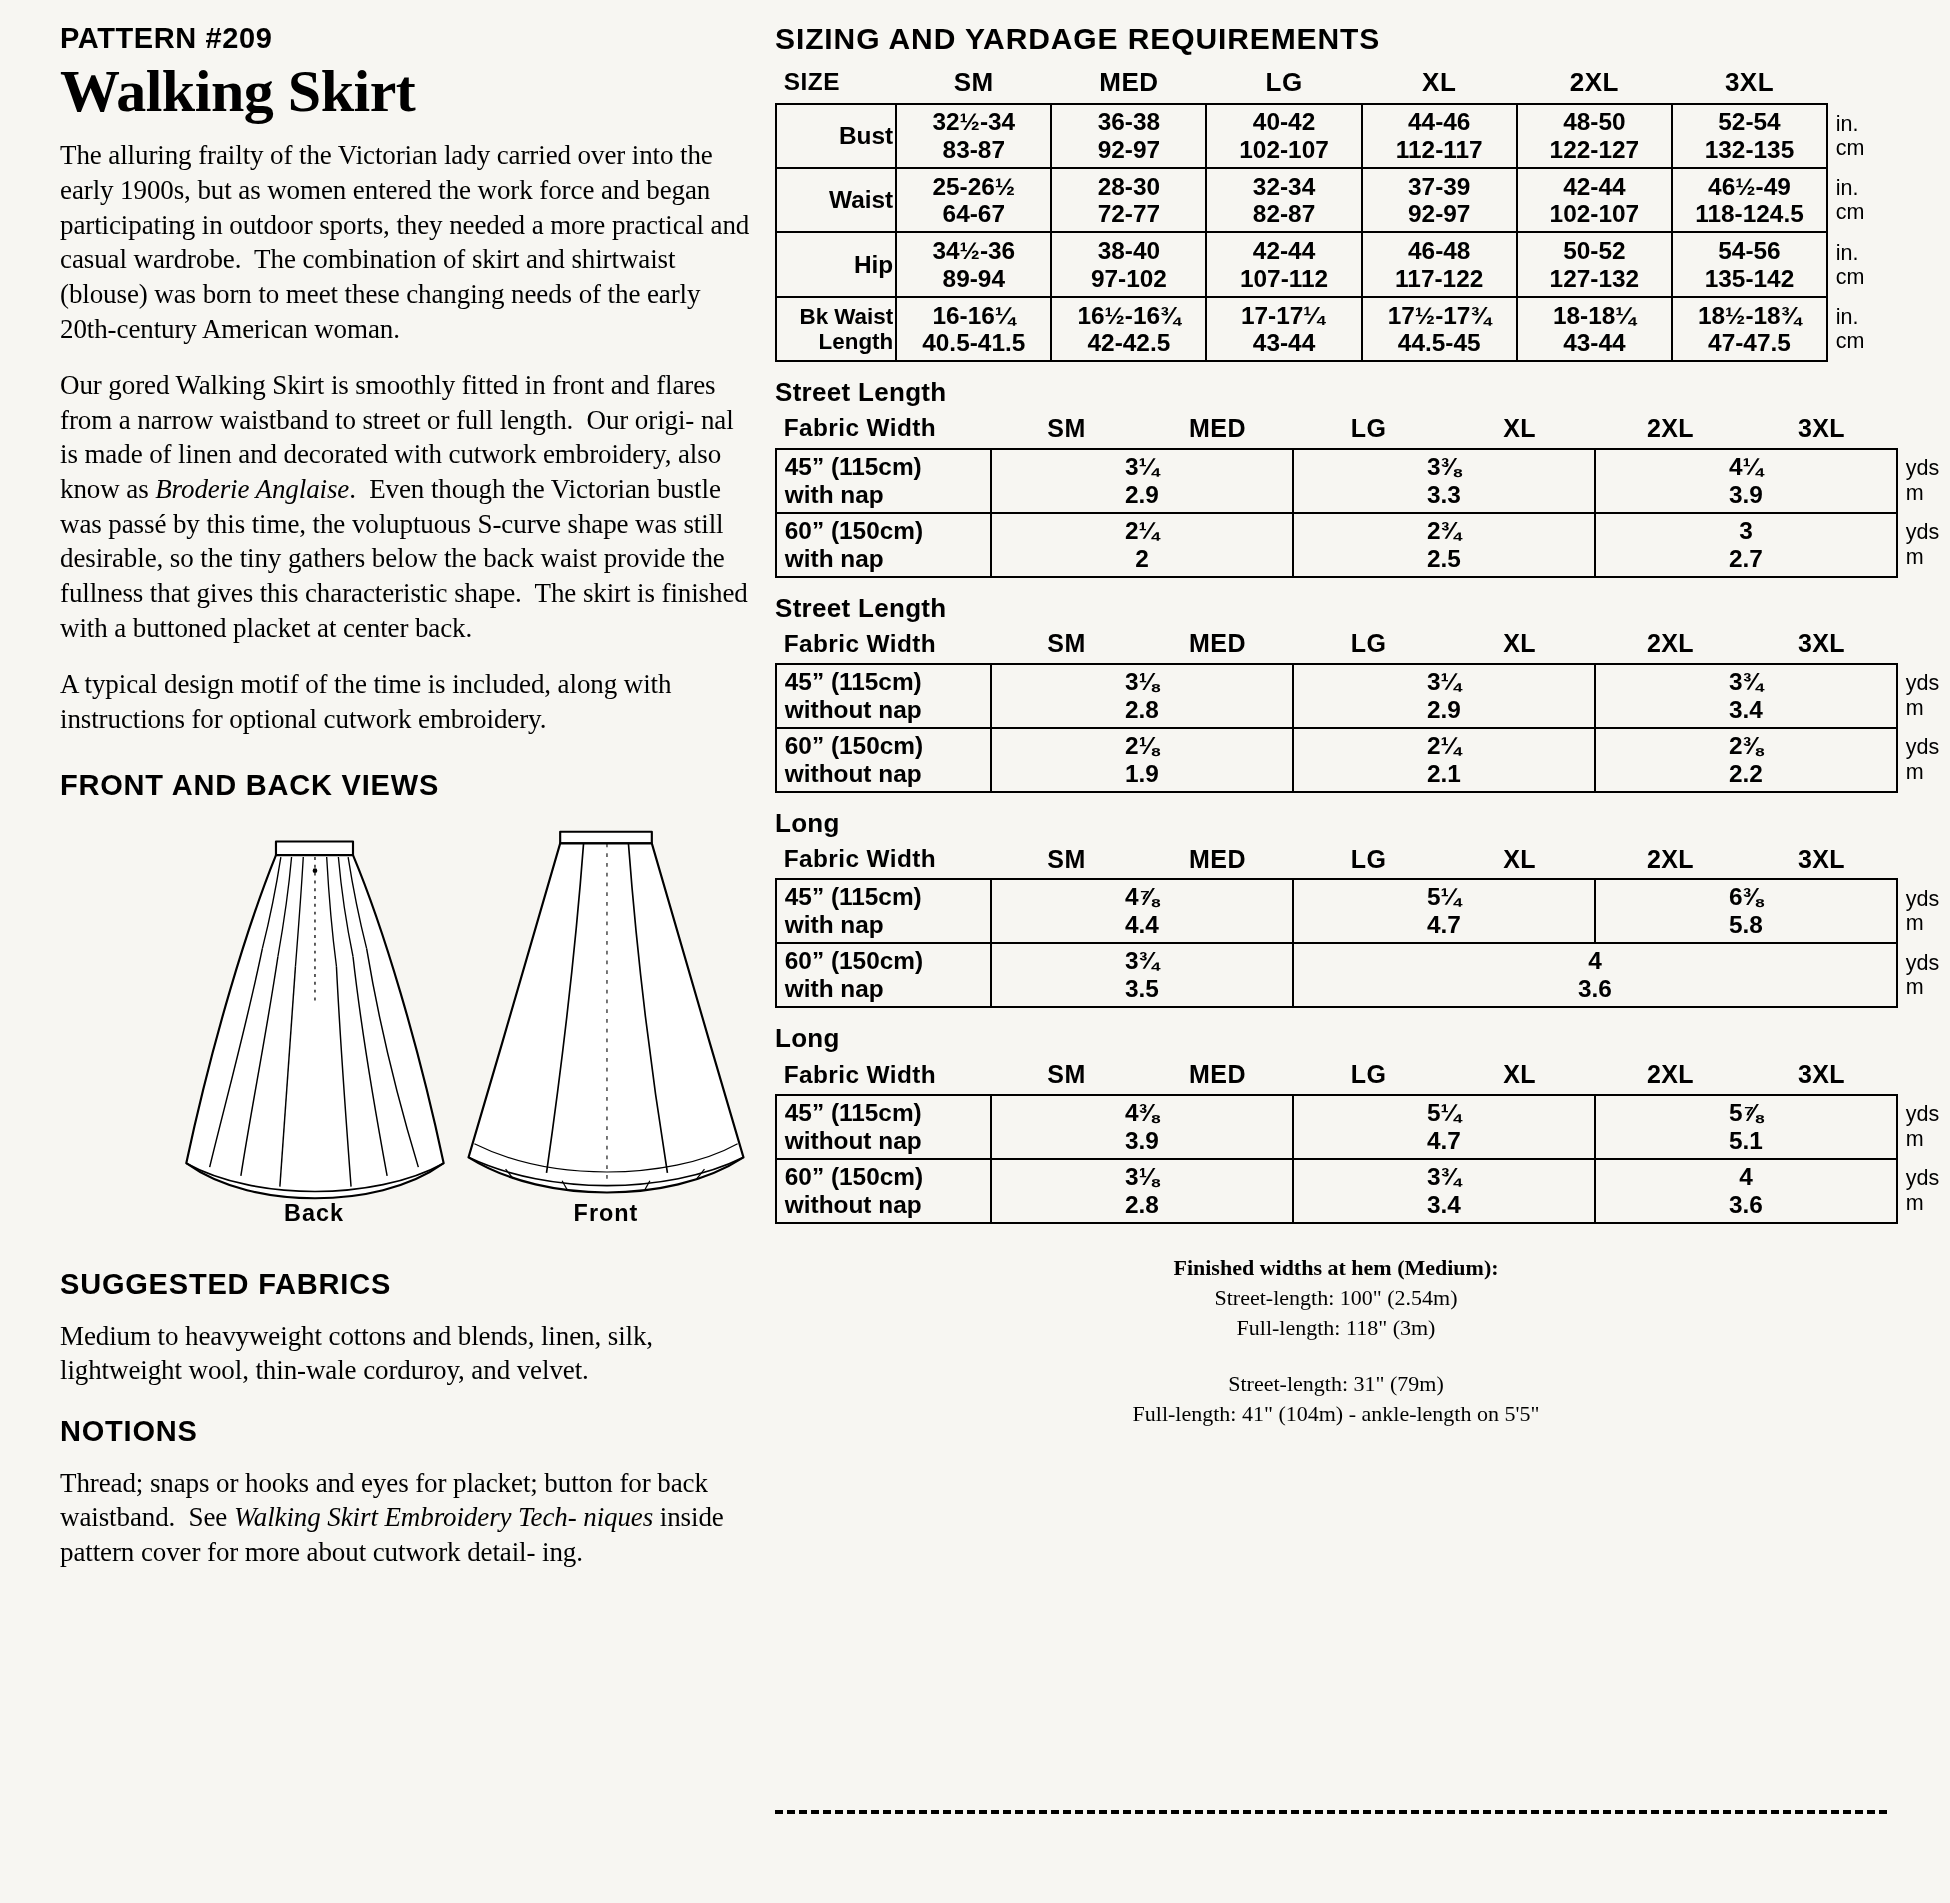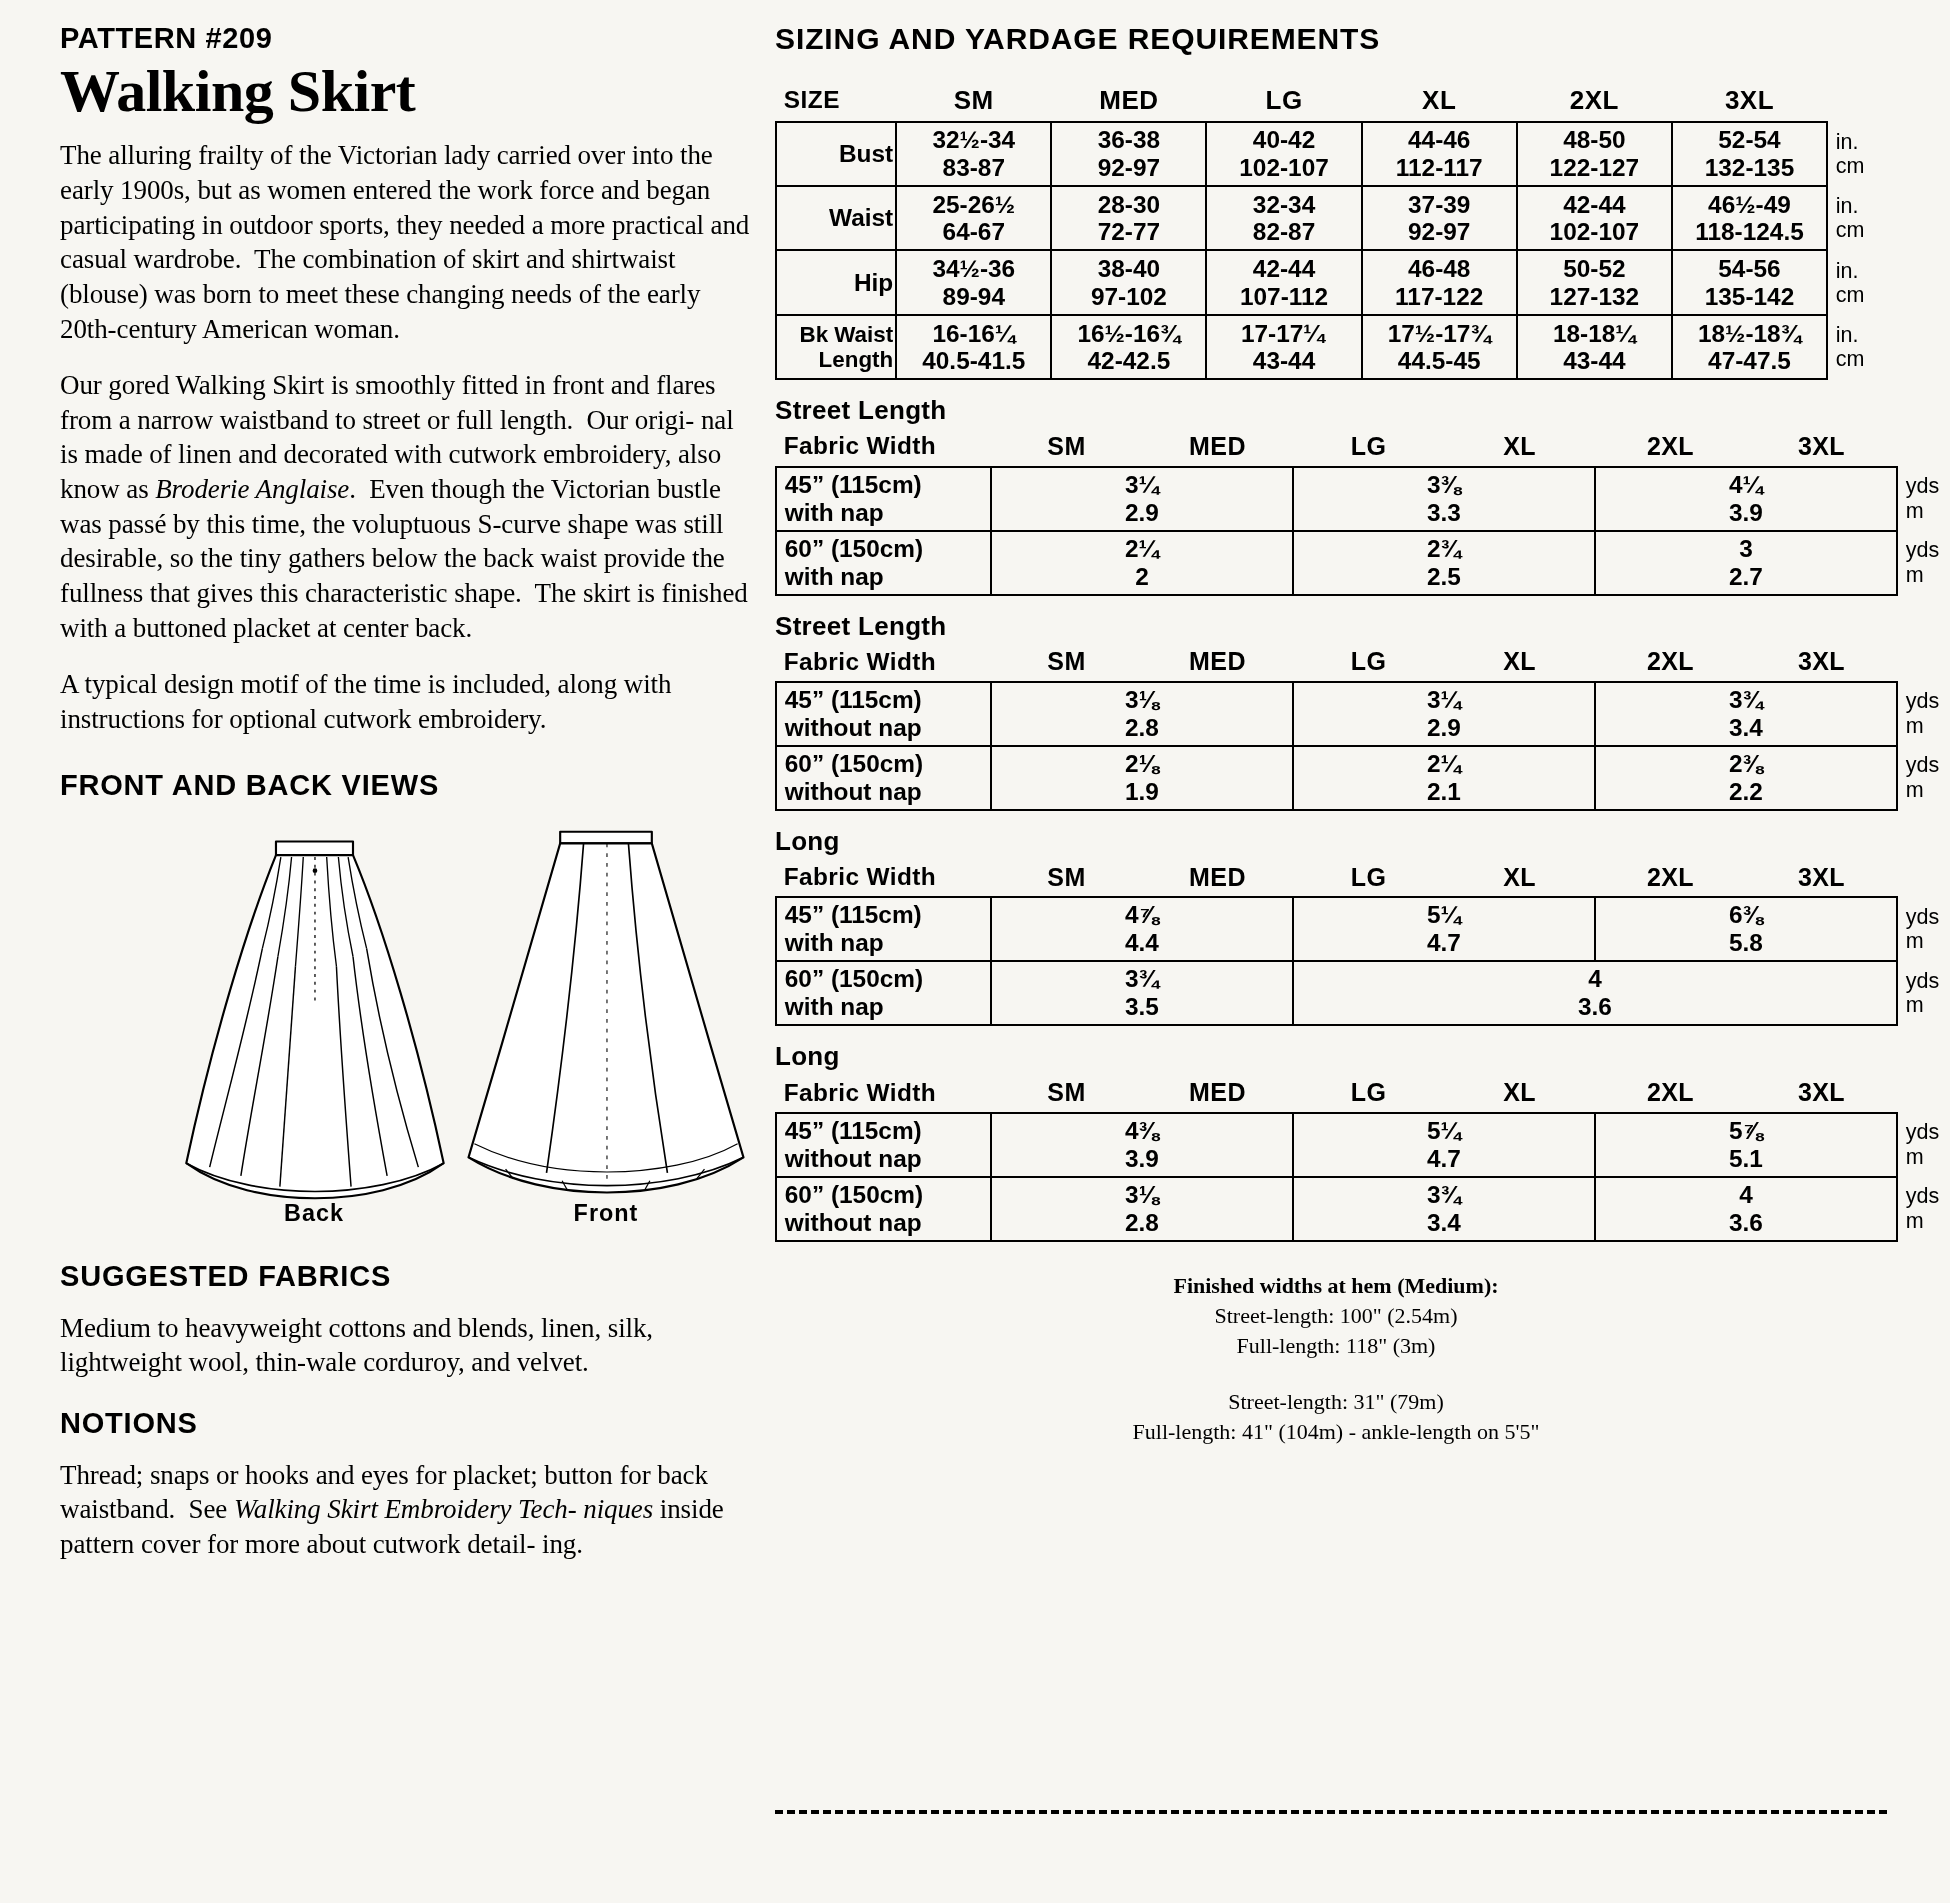--- a/index.html
+++ b/index.html
@@ -28,21 +28,21 @@
     font-family:"Liberation Serif", serif;
     font-weight:bold; font-size:60px; line-height:1.05;
     margin:0 0 15px 0; letter-spacing:-0.5px;
   }
   .sec-head {
     font-family:"Liberation Sans", sans-serif;
     font-weight:bold; font-size:29px; letter-spacing:0.8px;
     margin:0 0 17.6px 0;
   }
   .sec-head.right-main {
-    font-size:30px; letter-spacing:0.9px; margin-bottom:30px;
+    font-size:30px; letter-spacing:0.9px; margin-bottom:12px;
   }
 
   
   p.body {
     font-size:27px; line-height:1.285; margin:0 0 21.5px 0;
     text-align:left; letter-spacing:-0.1px;
   }
   p.body i { font-style:italic; }
   p.body.last { margin-bottom:0; }
 
@@ -213,21 +213,21 @@
             <path d="M62 358 l8 10"></path>
             <path d="M120 370 l5 9"></path>
             <path d="M210 370 l-5 9"></path>
             <path d="M266 358 l-8 10"></path>
           </g>
         </g>
       </svg>
       <div class="view-label" style="left:458px; top:380px;">Front</div>
     </div>
 
-    <div class="sec-head" style="margin-top:21px;">SUGGESTED FABRICS</div>
+    <div class="sec-head" style="margin-top:29px;">SUGGESTED FABRICS</div>
     <p class="body">
       Medium to heavyweight cottons and blends, linen, silk,
       lightweight wool, thin-wale corduroy, and velvet.
     </p>
 
     <div class="sec-head" style="margin-top:27px;">NOTIONS</div>
     <p class="body last">
       Thread; snaps or hooks and eyes for placket; button for
       back waistband.&nbsp; See <i>Walking Skirt Embroidery Tech-
       niques</i> inside pattern cover for more about cutwork detail-

